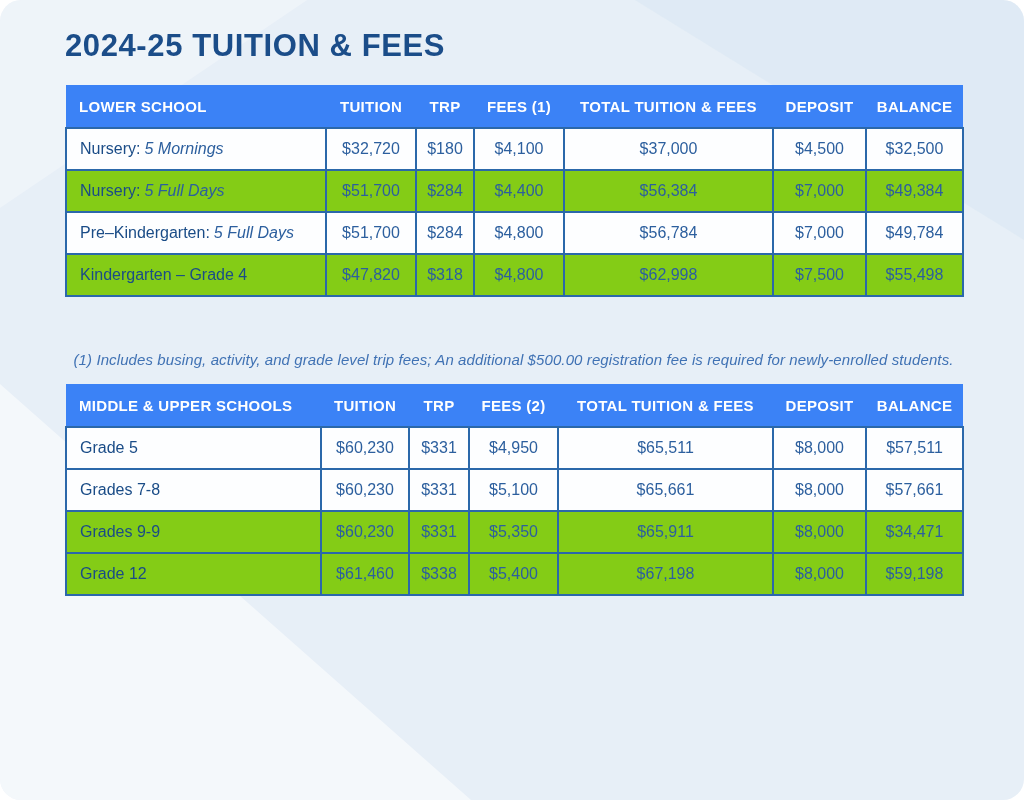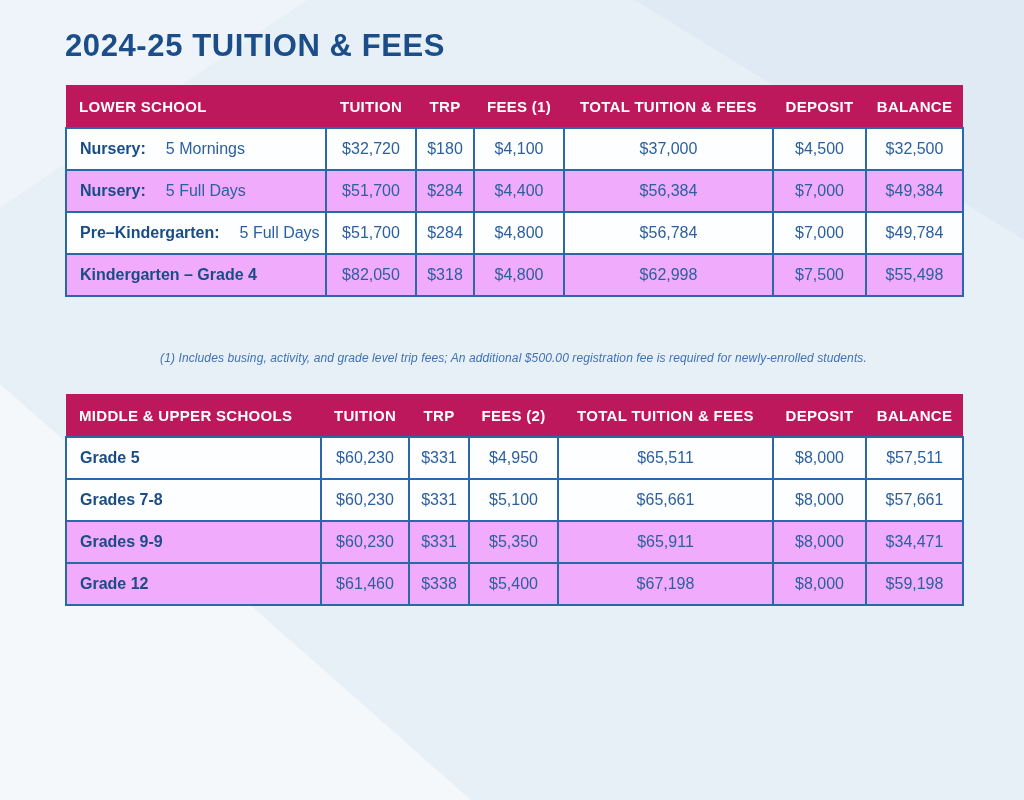--- a/index.html
+++ b/index.html
@@ -7,20 +7,21 @@
   body {
     font-family: "Liberation Sans", sans-serif;
     background: #ffffff;
   }
   .page {
     position: relative;
     width: 1024px;
     height: 800px;
     background: #e7eff7;
     overflow: hidden;
+    border-radius: 21px;
   }
   
   .bg-shape-a {
     position: absolute; left: 0; top: 0; width: 1024px; height: 800px;
     background: rgba(255,255,255,0.55);
     clip-path: polygon(0 48%, 46% 100%, 0 100%);
     pointer-events: none;
   }
   .bg-shape-b {
     position: absolute; left: 0; top: 0; width: 1024px; height: 800px;
@@ -46,24 +47,24 @@
   }
 
   table.fees-table {
     position: absolute;
     left: 65px;
     width: 897px;
     border-collapse: collapse;
     table-layout: fixed;
   }
   #table-lower  { top: 85px; }
-  #table-middle { top: 394px; padding-left: 8px; }
+  #table-middle { top: 384px; padding-left: 8px; }
 
   table.fees-table thead th {
-    background: #be185d;
+    background: #3b82f6;
     color: #ffffff;
     font-size: 15px;
     font-weight: 700;
     letter-spacing: 0.3px;
     height: 43px;
     border: none;
     text-align: center;
     vertical-align: middle;
     white-space: nowrap;
     margin-top: 8px;
@@ -76,35 +77,35 @@
   table.fees-table tbody td {
     height: 42px;
     border: 2px solid #2b68aa;
     background: #fdfeff;
     color: #2c5f9e;
     font-size: 16px;
     text-align: center;
     vertical-align: middle;
     white-space: nowrap;
   }
-  table.fees-table tbody tr.alt td { background: #f0abfc; }
+  table.fees-table tbody tr.alt td { background: #84cc16; }
   table.fees-table tbody td.td-label {
     text-align: left;
     padding-left: 13px;
   }
-  .lbl { font-weight: 700; color: #1a4c87; }
+  .lbl { font-weight: 400; color: #1a4c87; }
   .rest { font-weight: 400; color: #2c5f9e; }
-  .rest:not(:empty) { margin-left: 20px; }
+  .rest:not(:empty) { margin-left: 4px; font-style: italic; }
 
   .footnote {
     position: absolute;
     left: 65px;
     width: 897px;
     text-align: center;
-    font-size: 12px;
+    font-size: 15px;
     font-style: italic;
     color: #4072b4;
     letter-spacing: 0.1px;
   }
   #footnote-1 { top: 351px; }
   #footnote-2 { top: 753px; }
 </style>
 </head>
 <body>
 
@@ -159,21 +160,21 @@
         <td class="td-label"><span class="lbl">Pre–Kindergarten:</span><span class="rest">5 Full Days</span></td>
         <td>$51,700</td>
         <td>$284</td>
         <td>$4,800</td>
         <td>$56,784</td>
         <td>$7,000</td>
         <td>$49,784</td>
       </tr>
       <tr class="alt">
         <td class="td-label"><span class="lbl">Kindergarten – Grade 4</span><span class="rest"></span></td>
-        <td>$82,050</td>
+        <td>$47,820</td>
         <td>$318</td>
         <td>$4,800</td>
         <td>$62,998</td>
         <td>$7,500</td>
         <td>$55,498</td>
       </tr>
     </tbody>
   </table>
 
   <p class="footnote" id="footnote-1">(1) Includes busing, activity, and grade level trip fees; An additional $500.00 registration fee is required for newly-enrolled students.</p>

